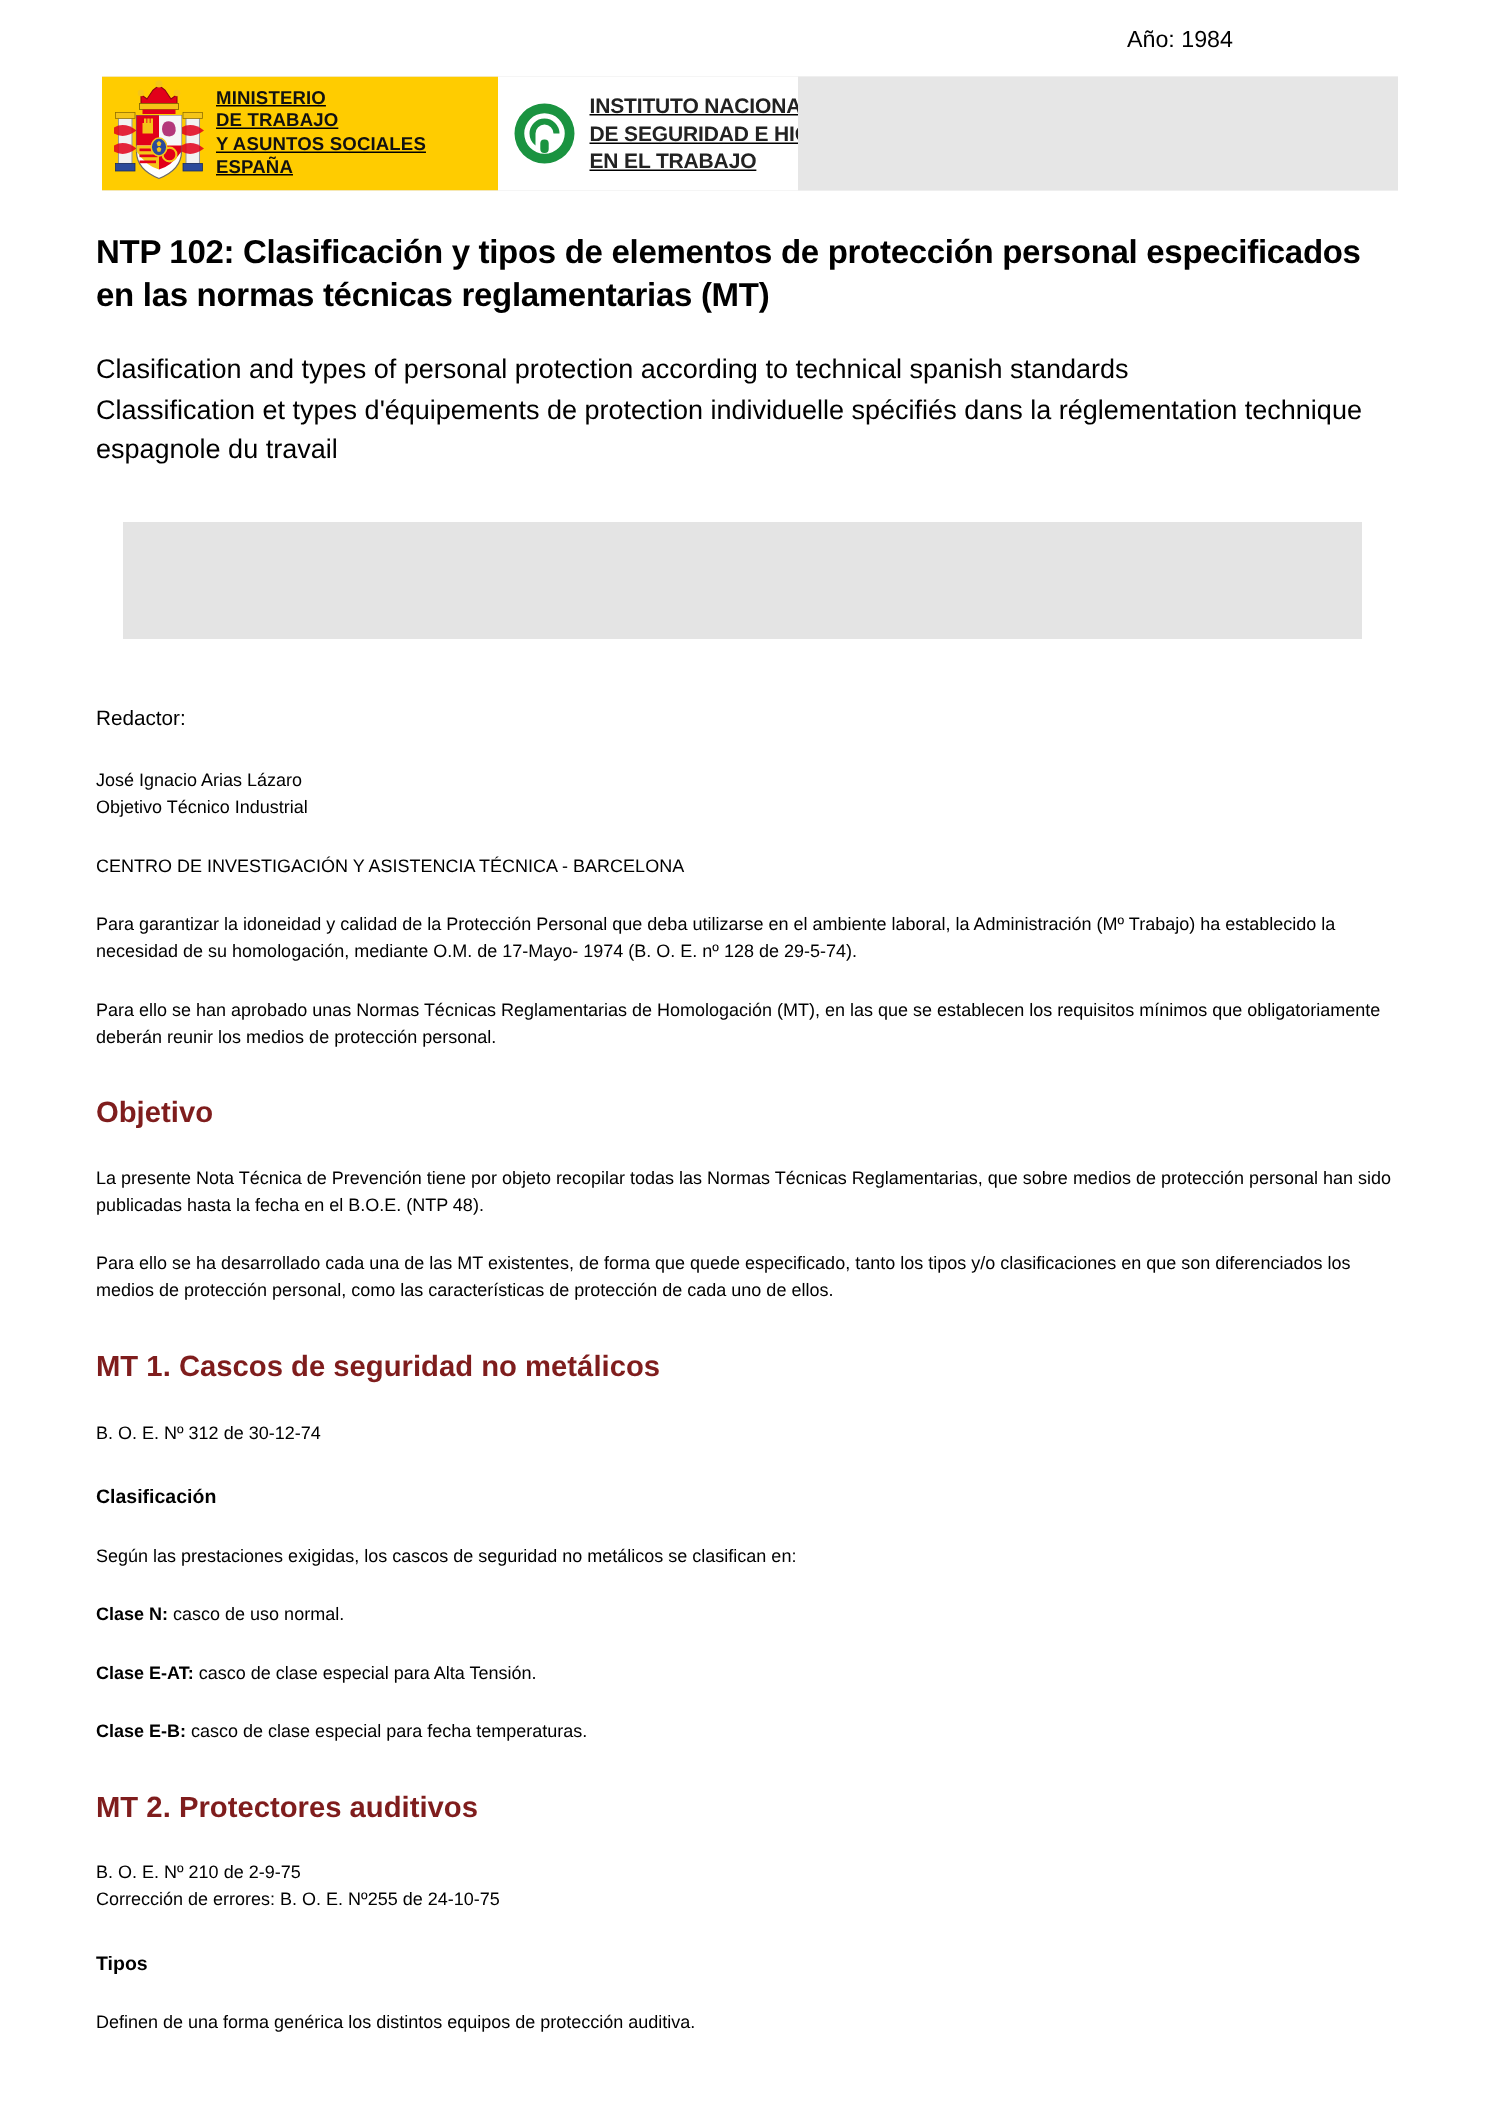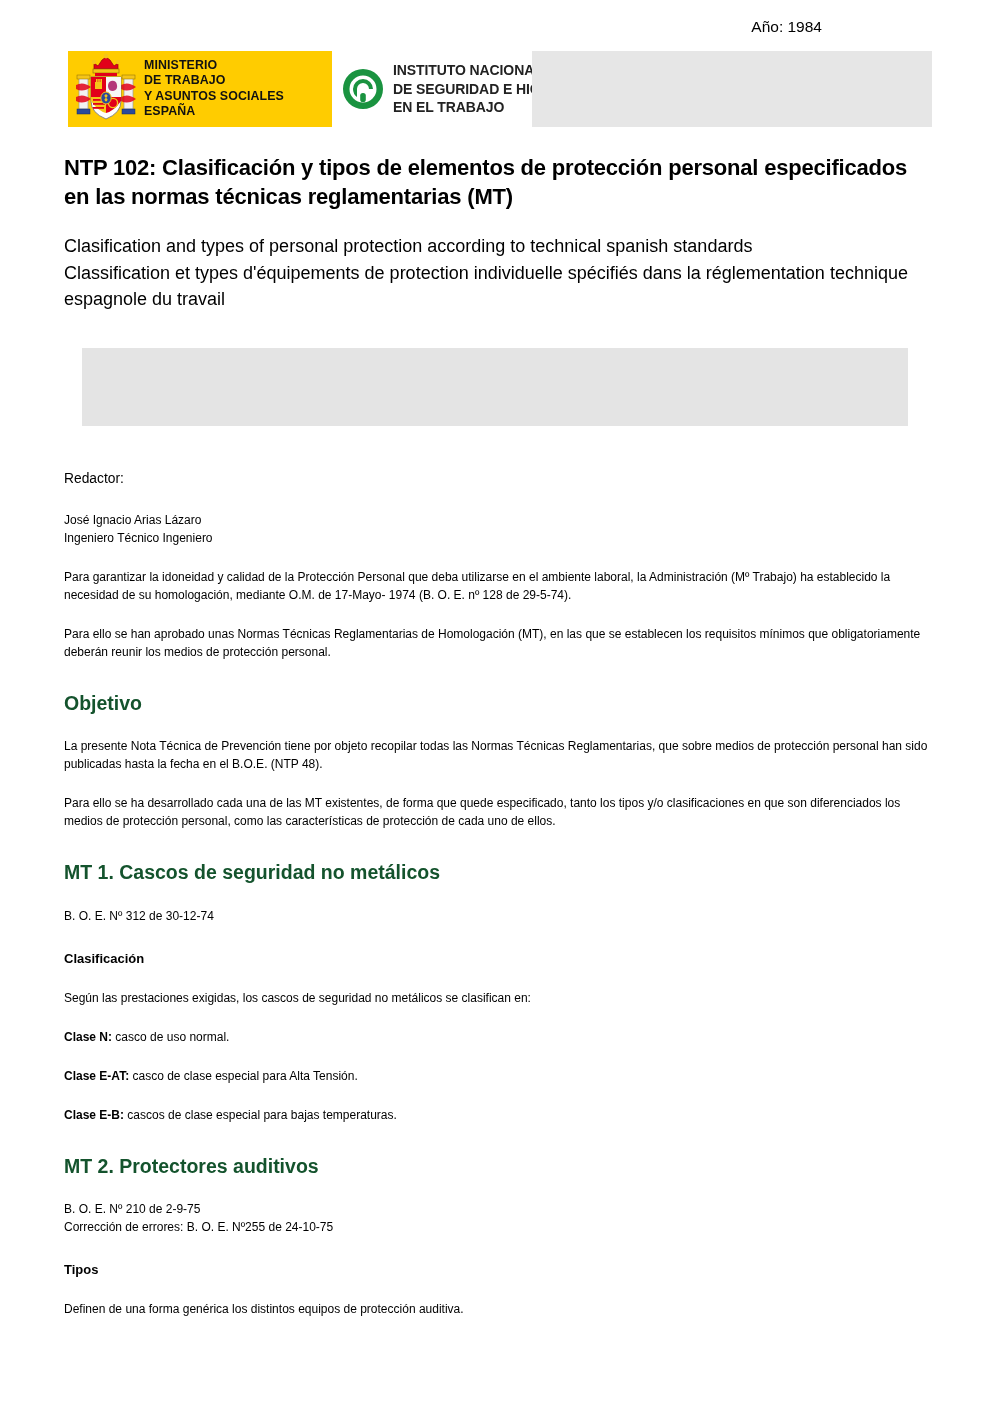--- a/index.html
+++ b/index.html
@@ -34,20 +34,21 @@
   
   .header-band {
     position: relative;
     margin: 14px 0 0 68px;
     width: 864px;
     height: 76px;
     background: #e6e6e6;
     display: flex;
     align-items: stretch;
     overflow: hidden;
+    text-decoration: underline;
   }
   .ministry-block {
     width: 264px;
     background: #ffcc00;
     display: flex;
     align-items: center;
     flex: 0 0 auto;
     padding-left: 6px;
     box-sizing: border-box;
   }
@@ -123,21 +124,21 @@
     height: 78px;
     background: #e4e4e4;
   }
 
   
   h2.section-title {
     font-size: 19.5px;
     font-weight: bold;
     line-height: 1.3;
     margin: 30px 0 0 0;
-    color: #14532d;
+    color: #7f1d1d;
   }
   h3.sub-title {
     font-size: 13px;
     font-weight: bold;
     line-height: 1.3;
     margin: 26px 0 0 0;
     color: #000;
   }
   p.body-text {
     font-size: 12px;
@@ -241,44 +242,45 @@
       <div>Clasification and types of personal protection according to technical spanish standards</div>
       <div>Classification et types d'équipements de protection individuelle spécifiés dans la réglementation technique espagnole du travail</div>
     </div>
 
     <div class="image-placeholder"></div>
 
     <div class="label-redactor">Redactor:</div>
 
     <p class="body-text">
       <span>José Ignacio Arias Lázaro</span><br>
-      <span>Ingeniero Técnico Ingeniero</span>
-    </p>
-
+      <span>Objetivo Técnico Industrial</span>
+    </p>
+
+    <p class="body-text">CENTRO DE INVESTIGACIÓN Y ASISTENCIA TÉCNICA - BARCELONA</p>
 
     <p class="body-text">Para garantizar la idoneidad y calidad de la Protección Personal que deba utilizarse en el ambiente laboral, la Administración (Mº Trabajo) ha establecido la necesidad de su homologación, mediante O.M. de 17-Mayo- 1974 (B. O. E. nº 128 de 29-5-74).</p>
     <p class="body-text">Para ello se han aprobado unas Normas Técnicas Reglamentarias de Homologación (MT), en las que se establecen los requisitos mínimos que obligatoriamente deberán reunir los medios de protección personal.</p>
 
     <h2 class="section-title">Objetivo</h2>
     <p class="body-text">La presente Nota Técnica de Prevención tiene por objeto recopilar todas las Normas Técnicas Reglamentarias, que sobre medios de protección personal han sido publicadas hasta la fecha en el B.O.E. (NTP 48).</p>
     <p class="body-text">Para ello se ha desarrollado cada una de las MT existentes, de forma que quede especificado, tanto los tipos y/o clasificaciones en que son diferenciados los medios de protección personal, como las características de protección de cada uno de ellos.</p>
 
     <h2 class="section-title">MT 1. Cascos de seguridad no metálicos</h2>
     <p class="body-text">B. O. E. Nº 312 de 30-12-74</p>
     <h3 class="sub-title">Clasificación</h3>
     <p class="body-text">Según las prestaciones exigidas, los cascos de seguridad no metálicos se clasifican en:</p>
 
     <p class="body-text">
       <b>Clase N:</b><span> casco de uso normal.</span>
     </p>
     <p class="body-text">
       <b>Clase E-AT:</b><span> casco de clase especial para Alta Tensión.</span>
     </p>
     <p class="body-text">
-      <b>Clase E-B:</b><span> cascos de clase especial para bajas temperaturas.</span>
+      <b>Clase E-B:</b><span> casco de clase especial para fecha temperaturas.</span>
     </p>
 
     <h2 class="section-title">MT 2. Protectores auditivos</h2>
     <p class="body-text">
       <span>B. O. E. Nº 210 de 2-9-75</span><br>
       <span>Corrección de errores: B. O. E. Nº255 de 24-10-75</span>
     </p>
     <h3 class="sub-title">Tipos</h3>
     <p class="body-text">Definen de una forma genérica los distintos equipos de protección auditiva.</p>
 

